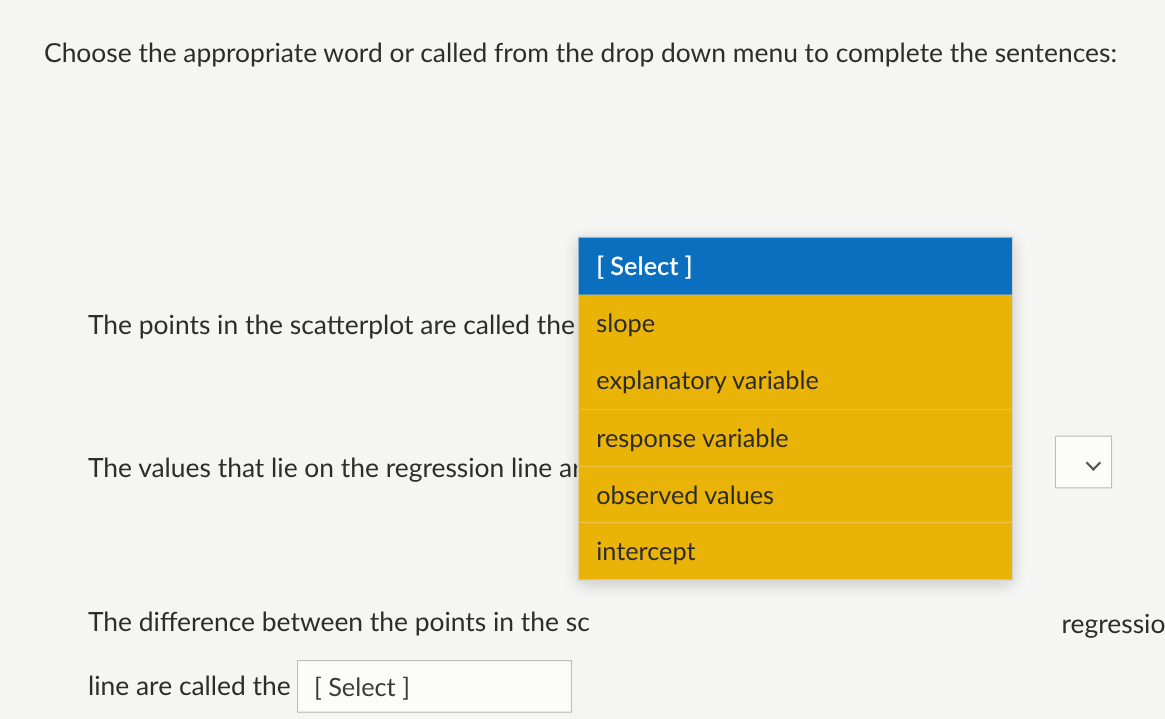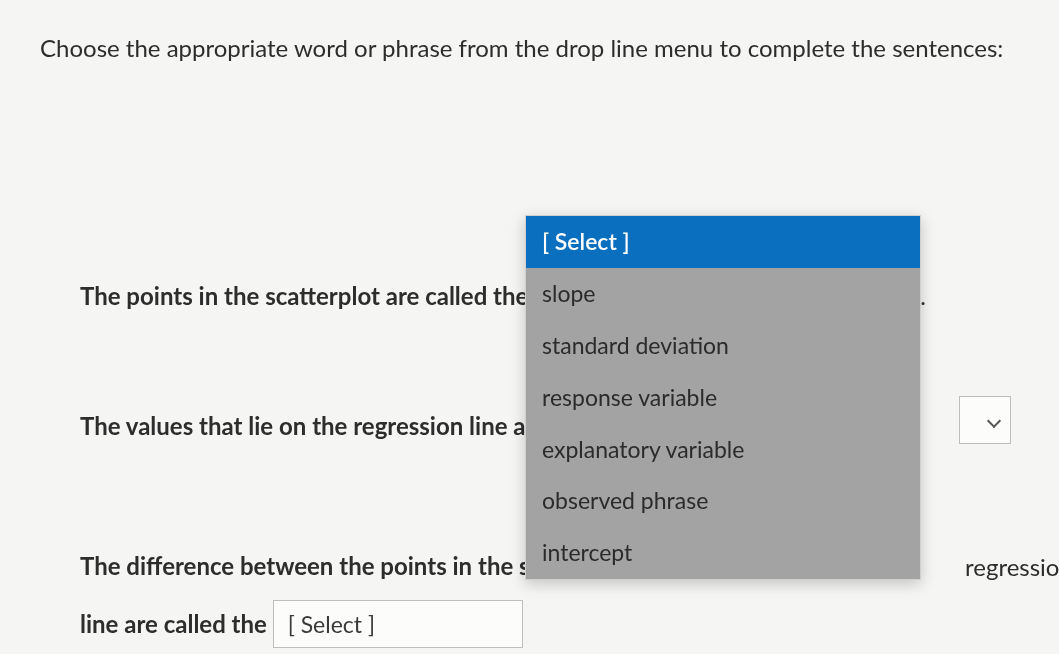--- a/index.html
+++ b/index.html
@@ -27,21 +27,20 @@
       align-items: center;
       flex-wrap: wrap;
       gap: 0;
       margin-bottom: 58px;
     }
     .question-line.q3 {
       margin-bottom: 20px;
     }
     .question-text {
       white-space: pre;
-      font-weight: bold;
     }
     .select-box {
       position: relative;
       border: 1px solid #bdbdbd;
       background: #fcfcfb;
       height: 48px;
       display: inline-flex;
       align-items: center;
       padding: 0 40px 0 14px;
       color: #3a3a3a;
@@ -88,21 +87,21 @@
       background: #ffffff;
       box-shadow: 0 4px 14px rgba(0,0,0,0.2);
       border: 1px solid #d0d0d0;
       z-index: 100;
     }
     .dropdown-item {
       padding: 11px 16px;
       font-size: 23px;
       color: #2b2b2b;
       cursor: pointer;
-      background: #a3a3a3;
+      background: #eab308;
       line-height: 1.3;
     }
     .dropdown-item.highlighted {
       background: #0b6fbf;
       color: #ffffff;
       font-weight: 600;
     }
 
     
     .q2-right-select {
@@ -131,21 +130,21 @@
       position: relative;
     }
     .q1 { position: absolute; top: 158px; left: 40px; }
     .q2 { position: absolute; top: 294px; left: 40px; }
     .q3 { position: absolute; top: 434px; left: 40px; }
     .q3b { position: absolute; top: 486px; left: 40px; }
   </style>
 </head>
 <body>
 
-<div class="instructions">Choose the appropriate word or phrase from the drop line menu to complete the sentences:</div>
+<div class="instructions">Choose the appropriate word or called from the drop down menu to complete the sentences:</div>
 
 <div class="content">
 
   <div class="question-line q1">
     <span class="question-text">The points in the scatterplot are called the </span>
     <span class="select-box select-wide">
       <span>[ Select ]</span>
       <span class="chevron"></span>
     </span>
     <span class="period">.</span>
@@ -167,19 +166,18 @@
     <span class="select-box select-narrow">
       <span>[ Select ]</span>
     </span>
   </div>
 
 </div>
 
 <div class="dropdown-list">
   <div class="dropdown-item highlighted">[ Select ]</div>
   <div class="dropdown-item">slope</div>
-  <div class="dropdown-item">standard deviation</div>
+  <div class="dropdown-item">explanatory variable</div>
   <div class="dropdown-item">response variable</div>
-  <div class="dropdown-item">explanatory variable</div>
-  <div class="dropdown-item">observed phrase</div>
+  <div class="dropdown-item">observed values</div>
   <div class="dropdown-item">intercept</div>
 
 </div>
 
 </body></html>

